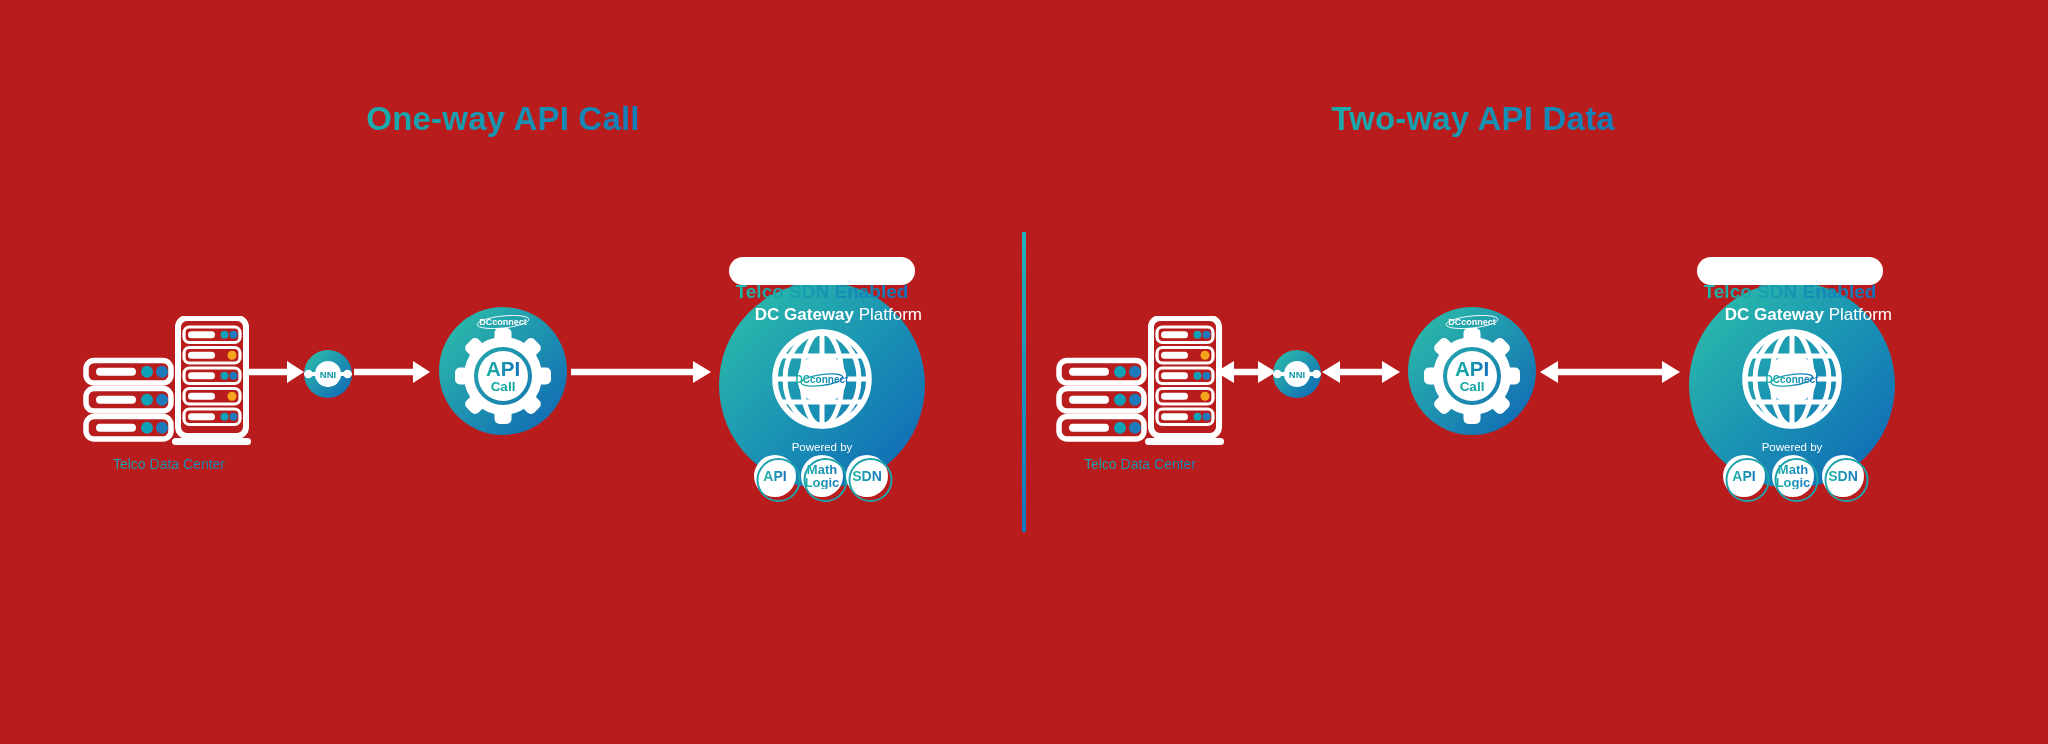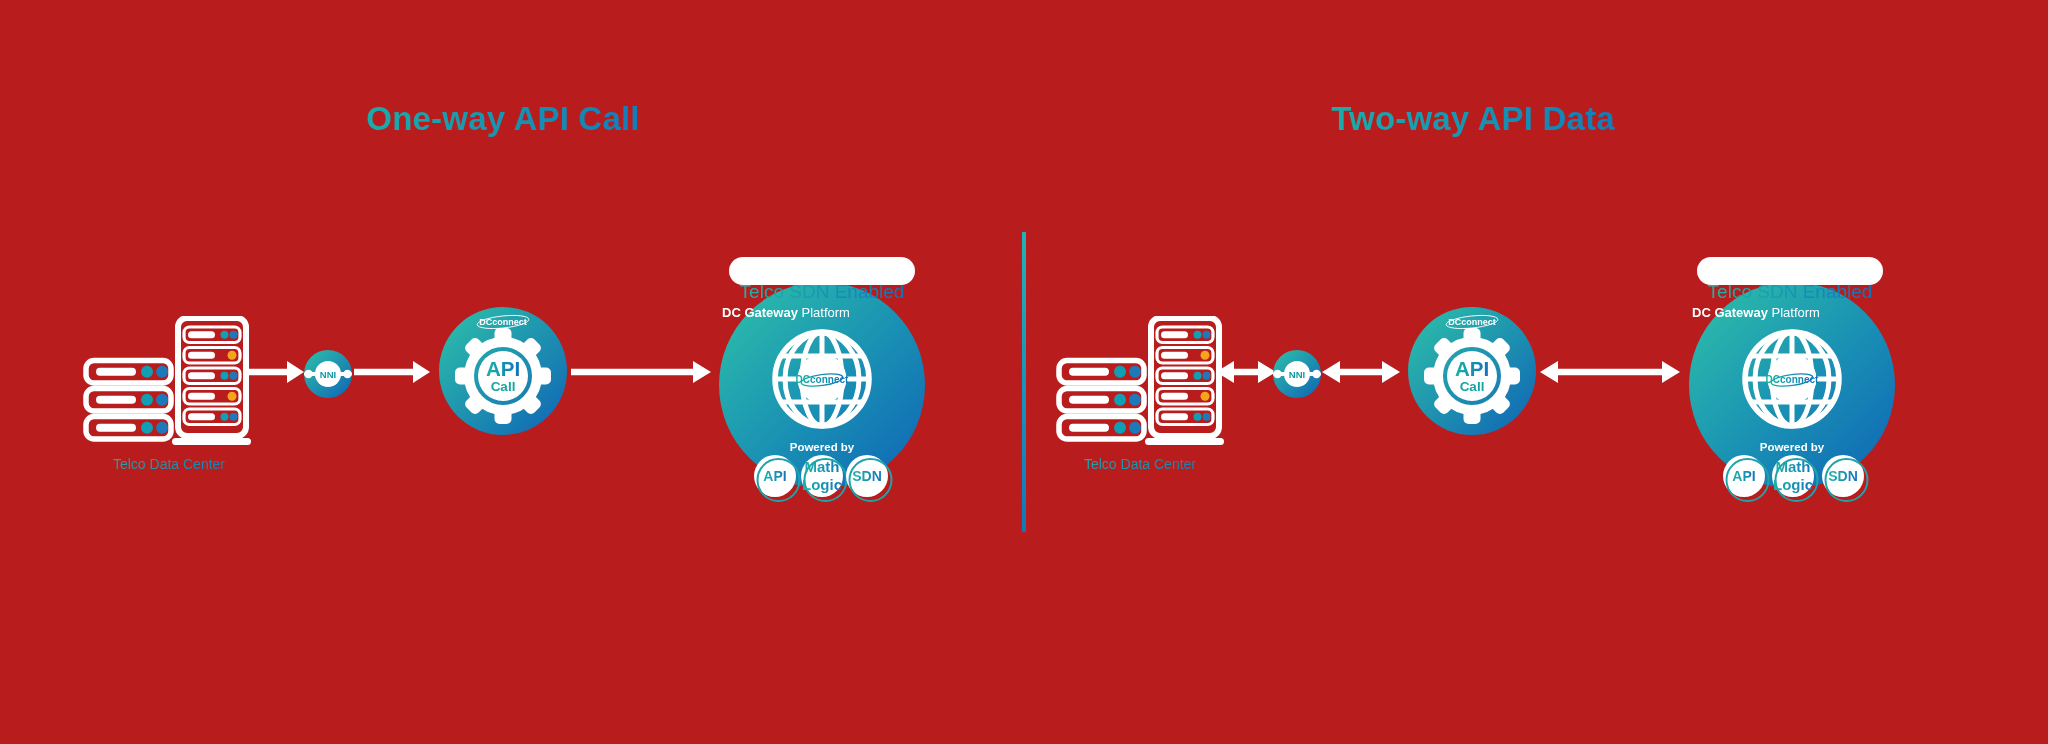--- a/index.html
+++ b/index.html
@@ -5,32 +5,32 @@
   html,body{margin:0;padding:0;background:#000;}
   #canvas{position:relative;width:2048px;height:744px;background:#b91c1c;overflow:hidden;
           font-family:"Liberation Sans",sans-serif;}
   .abs{position:absolute;}
   .grad-text{background:linear-gradient(90deg,#1db7a6 0%,#1272bd 100%);
              -webkit-background-clip:text;background-clip:text;color:transparent;}
   .title{width:400px;text-align:center;font-size:33px;font-weight:bold;letter-spacing:.2px;line-height:36px;}
   .dc-label{width:220px;text-align:center;font-size:14px;font-weight:normal;line-height:22px;}
   .pill{width:186px;height:28px;background:#fff;border-radius:16px;display:flex;align-items:center;
         justify-content:center;z-index:6;}
-  .pill span{font-size:19px;font-weight:normal;line-height:19px;margin-top:41px;}
+  .pill span{font-size:19px;font-weight:bold;line-height:19px;margin-top:41px;}
   .bigcircle{width:206px;height:206px;border-radius:50%;
              background:linear-gradient(135deg,#2ec2a9 0%,#198fb4 55%,#0f63b6 100%);z-index:1;}
-  .platform{width:200px;text-align:left;color:#fff;font-size:13px;z-index:2;}
+  .platform{width:200px;text-align:right;color:#fff;font-size:17px;z-index:2;}
   .platform .b{font-weight:bold;}
-  .powered{width:100px;text-align:center;color:#fff;font-size:11.5px;font-weight:700;z-index:2;}
+  .powered{width:100px;text-align:center;color:#fff;font-size:11.5px;font-weight:400;z-index:2;}
   .badge{width:42px;height:42px;background:#fff;border-radius:50%;display:flex;align-items:center;
          justify-content:center;text-align:center;z-index:3;}
   .badge::after{content:"";position:absolute;inset:-1px;border-radius:50%;
                 border:2.5px solid #1fa3ab;transform:translate(3.5px,4px);z-index:-1;}
   .badge .lbl{font-size:14px;font-weight:bold;line-height:12px;}
-  .badge .lbl.small{font-size:15px;line-height:18px;}
+  .badge .lbl.small{font-size:13px;line-height:13px;}
   .divider{width:4px;height:300px;background:linear-gradient(180deg,#23b1b6 0%,#1277bd 100%);}
   svg{display:block;}
 </style>
 </head>
 <body>
 
 <div id="canvas">
 
   <svg width="0" height="0" style="position:absolute" aria-hidden="true">
     <defs>

